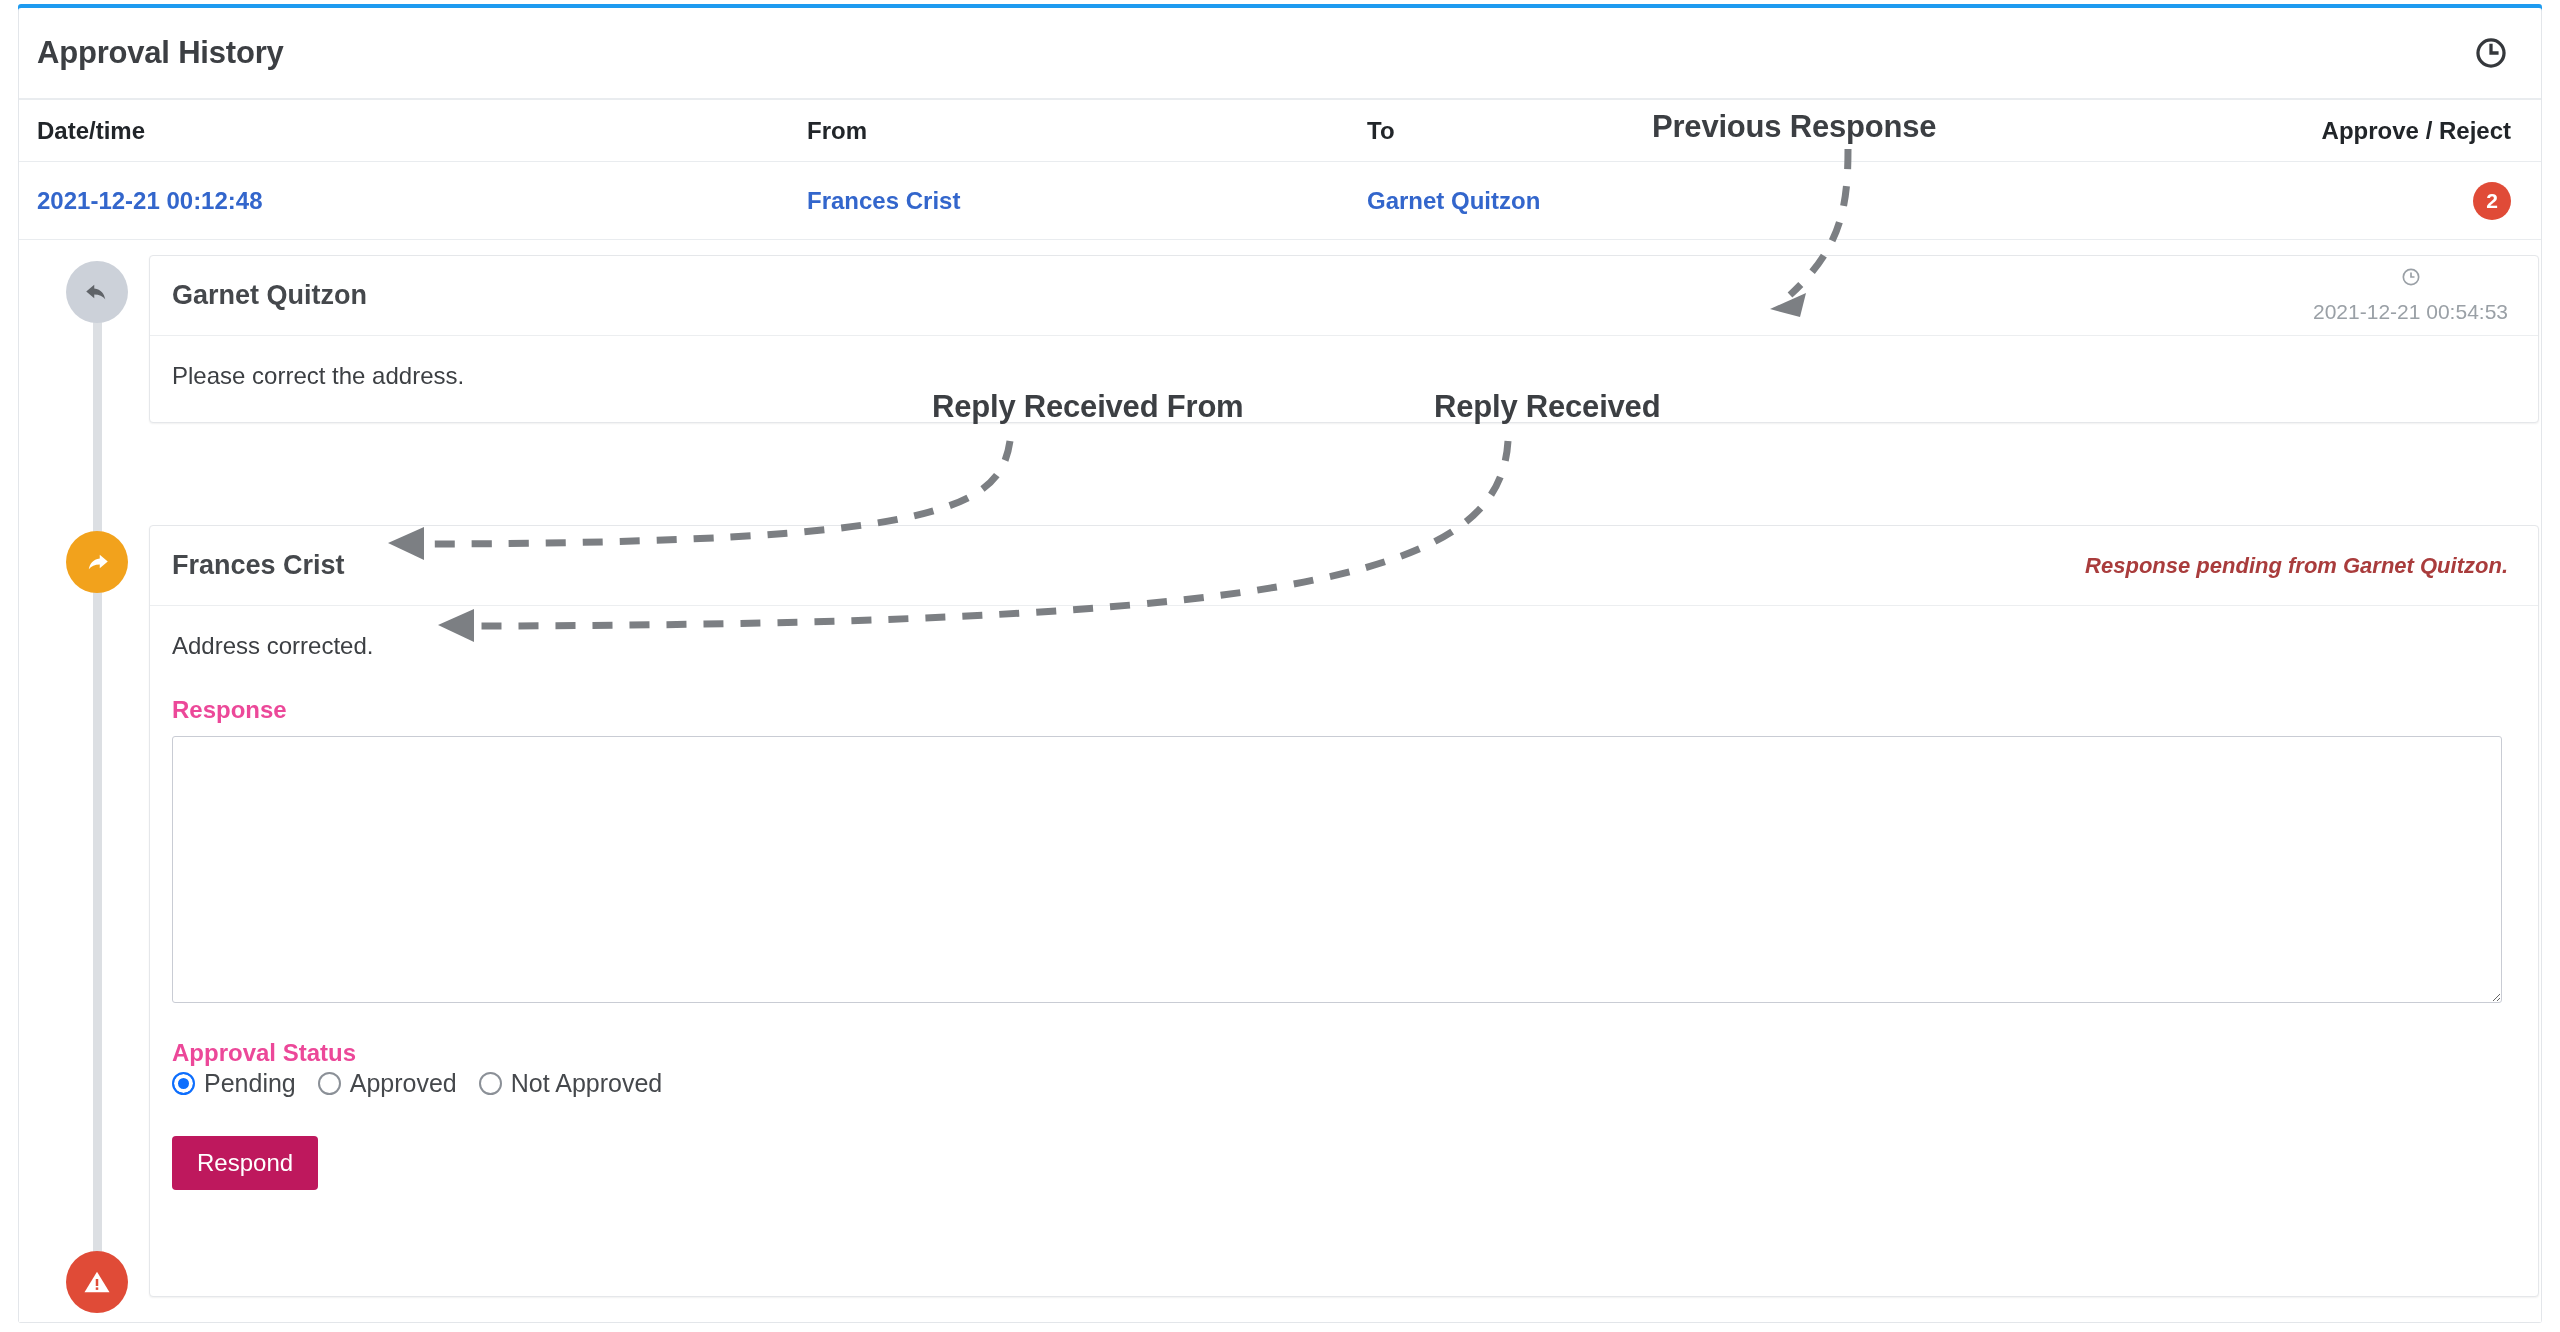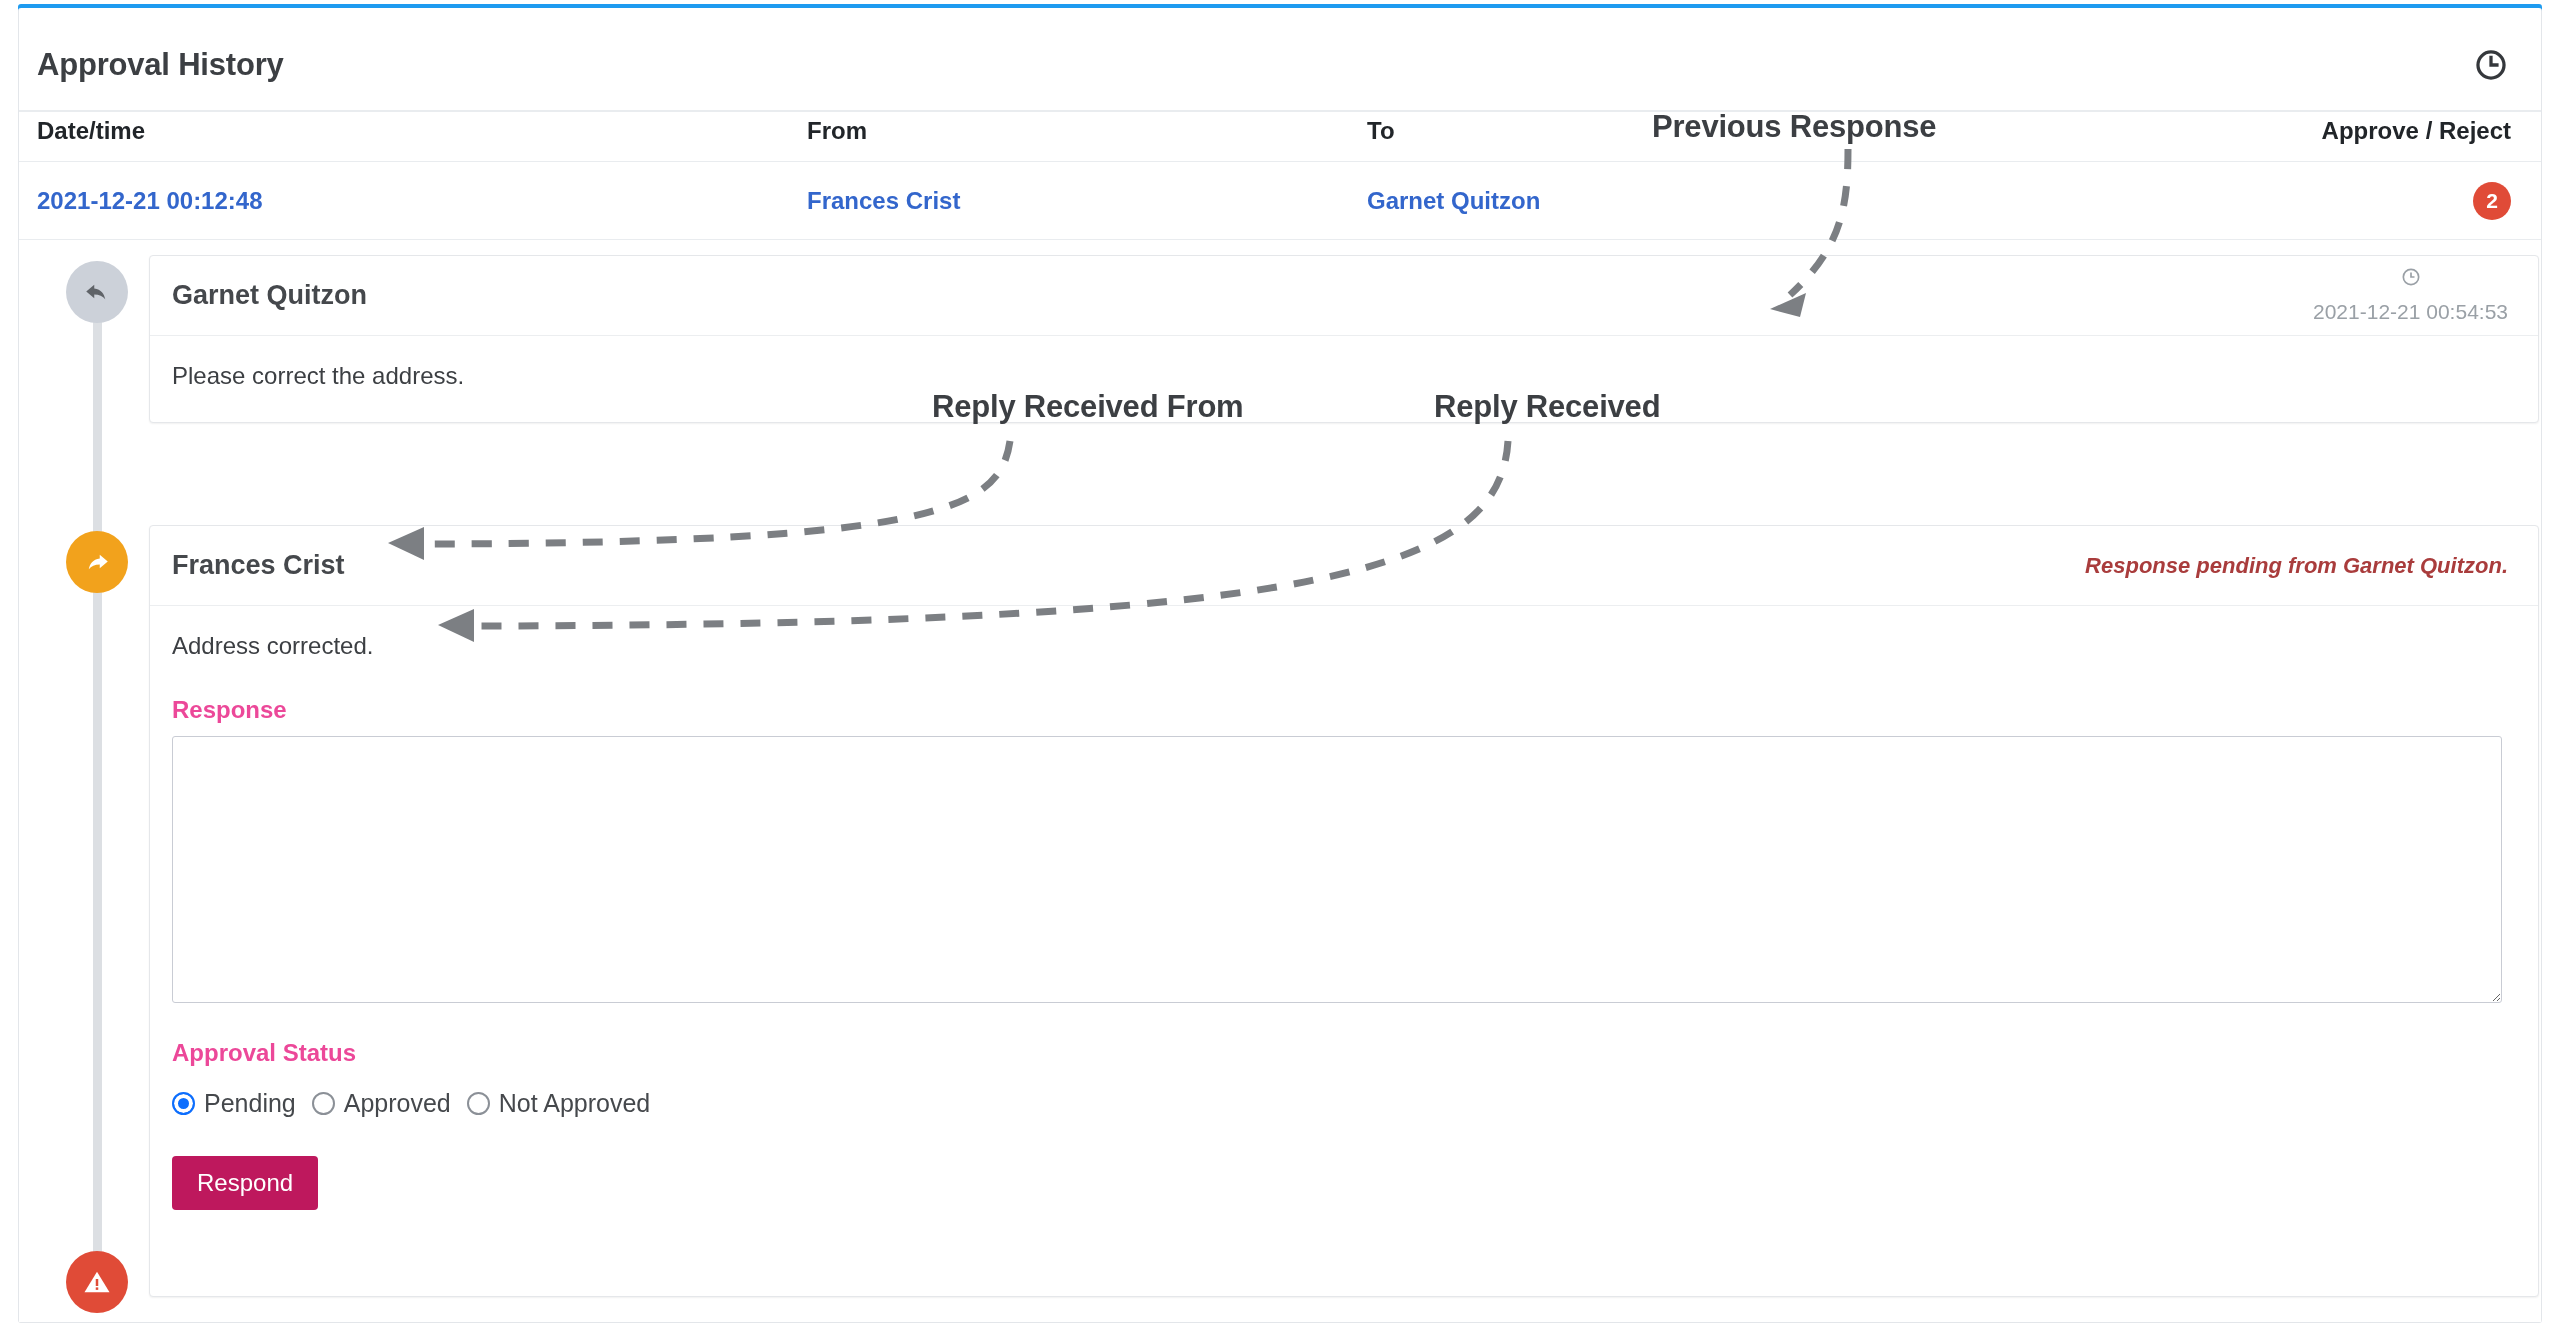--- a/index.html
+++ b/index.html
@@ -36,21 +36,21 @@
     top: 4px;
     width: 2524px;
     height: 7px;
     background: #1e9bf0;
     border-radius: 3px 3px 0 0;
   }
 
   
   .panel-header {
     position: absolute;
-    left: 0; top: 12px;
+    left: 0; top: 0;
     width: 100%;
     height: 92px;
     border-bottom: 2px solid #e9ecef;
     display: flex;
     align-items: center;
     padding: 0 30px 0 18px;
   }
   .panel-title {
     font-size: 31px;
     font-weight: bold;
@@ -208,22 +208,22 @@
     font-family: "Liberation Sans", sans-serif;
     font-size: 23px;
     padding: 10px 12px;
     color: #3c3f43;
     resize: both;
     outline: none;
   }
   .radio-group {
     display: flex;
     align-items: flex-end;
-    gap: 16px;
-    margin-top: 22px;
+    gap: 22px;
+    margin-top: 2px;
   }
   .radio-item {
     display: flex;
     align-items: center;
     gap: 9px;
     font-size: 25px;
     color: #45484c;
   }
   .radio-dot {
     width: 23px; height: 23px;

